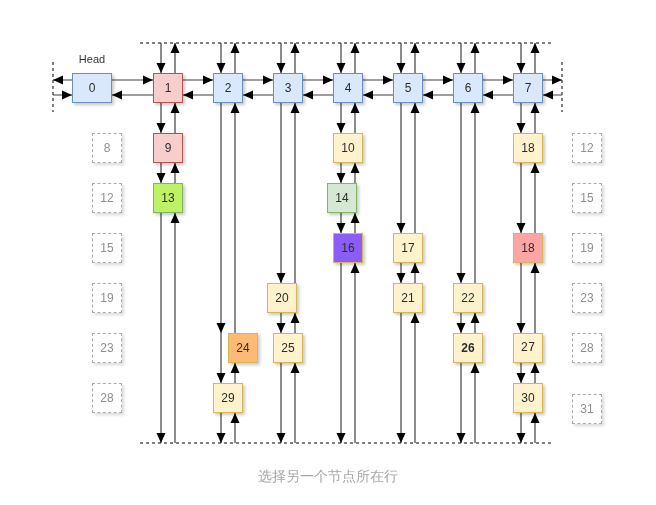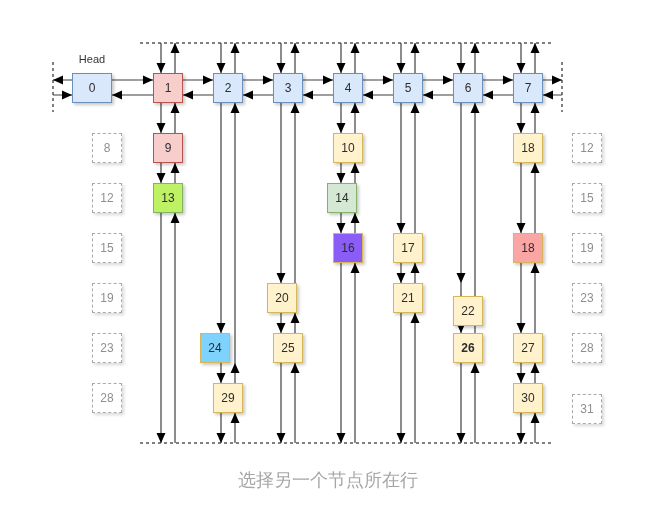--- a/index.html
+++ b/index.html
@@ -21,21 +21,21 @@
     font-size:12px;color:#8f8f8f;background:#ffffff;
     border:1px dashed #a9a9a9;
     box-shadow:2px 2px 3px rgba(0,0,0,0.15);
   }
   .head-label{
     position:absolute;left:72px;top:53px;width:40px;text-align:center;
     font-size:11px;color:#333333;
   }
   .caption{
     position:absolute;left:0;top:468px;width:656px;text-align:center;
-    font-size:18px;color:#a6a6a6;
+    font-size:14px;color:#a6a6a6;
   }
 </style>
 </head>
 <body>
 
 <div id="stage">
   <svg id="wires" width="656" height="505">
       <line x1="140" y1="43" x2="553" y2="43" stroke="#000000" stroke-width="1" stroke-dasharray="3,3"></line>
       <line x1="140" y1="443" x2="553" y2="443" stroke="#000000" stroke-width="1" stroke-dasharray="3,3"></line>
       <line x1="53" y1="62" x2="53" y2="112" stroke="#000000" stroke-width="1" stroke-dasharray="3,3"></line>
@@ -141,34 +141,34 @@
       <div class="node head-node" style="left: 72px; top: 73px; width: 40px; background: rgb(218, 232, 252); border: 1px solid rgb(108, 142, 191);">0</div>
       <div class="node" style="left: 153px; top: 73px; background: rgb(248, 206, 204); border: 1px solid rgb(184, 84, 80);">1</div>
       <div class="node" style="left: 213px; top: 73px; background: rgb(218, 232, 252); border: 1px solid rgb(108, 142, 191);">2</div>
       <div class="node" style="left: 273px; top: 73px; background: rgb(218, 232, 252); border: 1px solid rgb(108, 142, 191);">3</div>
       <div class="node" style="left: 333px; top: 73px; background: rgb(218, 232, 252); border: 1px solid rgb(108, 142, 191);">4</div>
       <div class="node" style="left: 393px; top: 73px; background: rgb(218, 232, 252); border: 1px solid rgb(108, 142, 191);">5</div>
       <div class="node" style="left: 453px; top: 73px; background: rgb(218, 232, 252); border: 1px solid rgb(108, 142, 191);">6</div>
       <div class="node" style="left: 513px; top: 73px; background: rgb(218, 232, 252); border: 1px solid rgb(108, 142, 191);">7</div>
       <div class="node" style="left: 153px; top: 133px; background: rgb(248, 206, 204); border: 1px solid rgb(184, 84, 80);">9</div>
       <div class="node" style="left: 153px; top: 183px; background: #bef264; border: 1px solid rgb(130, 179, 102);">13</div>
-      <div class="node" style="left: 200px; top: 333px; background: #7dd3fc; border: 1px solid rgb(214, 182, 86);">24</div>
+      <div class="node" style="left: 228px; top: 333px; background: #fdba74; border: 1px solid rgb(214, 182, 86);">24</div>
       <div class="node" style="left: 213px; top: 383px; background: rgb(255, 242, 204); border: 1px solid rgb(214, 182, 86);">29</div>
       <div class="node" style="left: 267px; top: 283px; background: rgb(255, 242, 204); border: 1px solid rgb(214, 182, 86);">20</div>
       <div class="node" style="left: 273px; top: 333px; background: rgb(255, 242, 204); border: 1px solid rgb(214, 182, 86);">25</div>
       <div class="node" style="left: 333px; top: 133px; background: rgb(255, 242, 204); border: 1px solid rgb(214, 182, 86); text-align: center;">10</div>
       <div class="node" style="left: 327px; top: 183px; background: rgb(213, 232, 212); border: 1px solid rgb(130, 179, 102);">14</div>
       <div class="node" style="left: 333px; top: 233px; background: #8b5cf6; border: 1px solid rgb(214, 182, 86);">16</div>
       <div class="node" style="left: 393px; top: 233px; background: rgb(255, 242, 204); border: 1px solid rgb(214, 182, 86);">17</div>
       <div class="node" style="left: 393px; top: 283px; background: rgb(255, 242, 204); border: 1px solid rgb(214, 182, 86);">21</div>
-      <div class="node" style="left: 453px; top: 296px; background: rgb(255, 242, 204); border: 1px solid rgb(214, 182, 86);">22</div>
+      <div class="node" style="left: 453px; top: 283px; background: rgb(255, 242, 204); border: 1px solid rgb(214, 182, 86);">22</div>
       <div class="node" style="left: 453px; top: 333px; background: rgb(255, 242, 204); border: 1px solid rgb(214, 182, 86); font-weight: bold;">26</div>
       <div class="node" style="left: 513px; top: 133px; background: rgb(255, 242, 204); border: 1px solid rgb(214, 182, 86);">18</div>
       <div class="node" style="left: 513px; top: 233px; background: #fca5a5; border: 1px solid rgb(214, 182, 86);">18</div>
-      <div class="node" style="left: 513px; top: 333px; background: rgb(255, 242, 204); border: 1px solid rgb(214, 182, 86);">27</div>
+      <div class="node" style="left: 513px; top: 333px; background: rgb(255, 242, 204); border: 1px solid rgb(214, 182, 86); font-family: Liberation Mono, monospace;">27</div>
       <div class="node" style="left: 513px; top: 383px; background: rgb(255, 242, 204); border: 1px solid rgb(214, 182, 86);">30</div>
       <div class="slot" style="left: 92px; top: 133px;">8</div>
       <div class="slot" style="left: 92px; top: 183px;">12</div>
       <div class="slot" style="left: 92px; top: 233px;">15</div>
       <div class="slot" style="left: 92px; top: 283px;">19</div>
       <div class="slot" style="left: 92px; top: 333px;">23</div>
       <div class="slot" style="left: 92px; top: 383px;">28</div>
       <div class="slot" style="left: 572px; top: 133px;">12</div>
       <div class="slot" style="left: 572px; top: 183px;">15</div>
       <div class="slot" style="left: 572px; top: 233px;">19</div>

